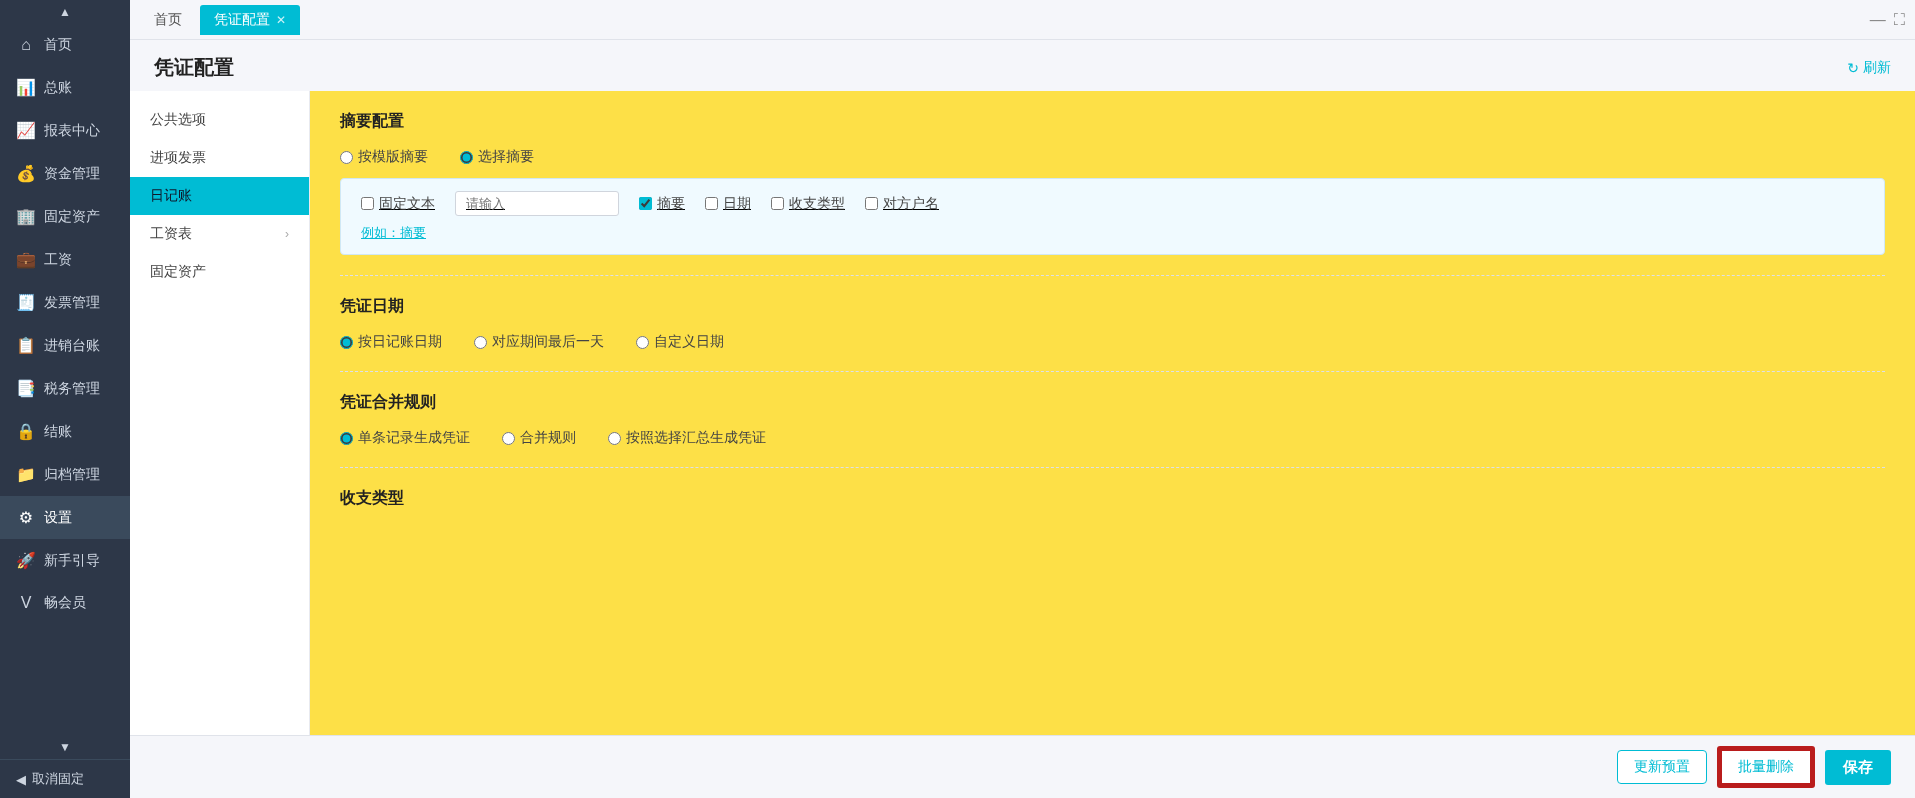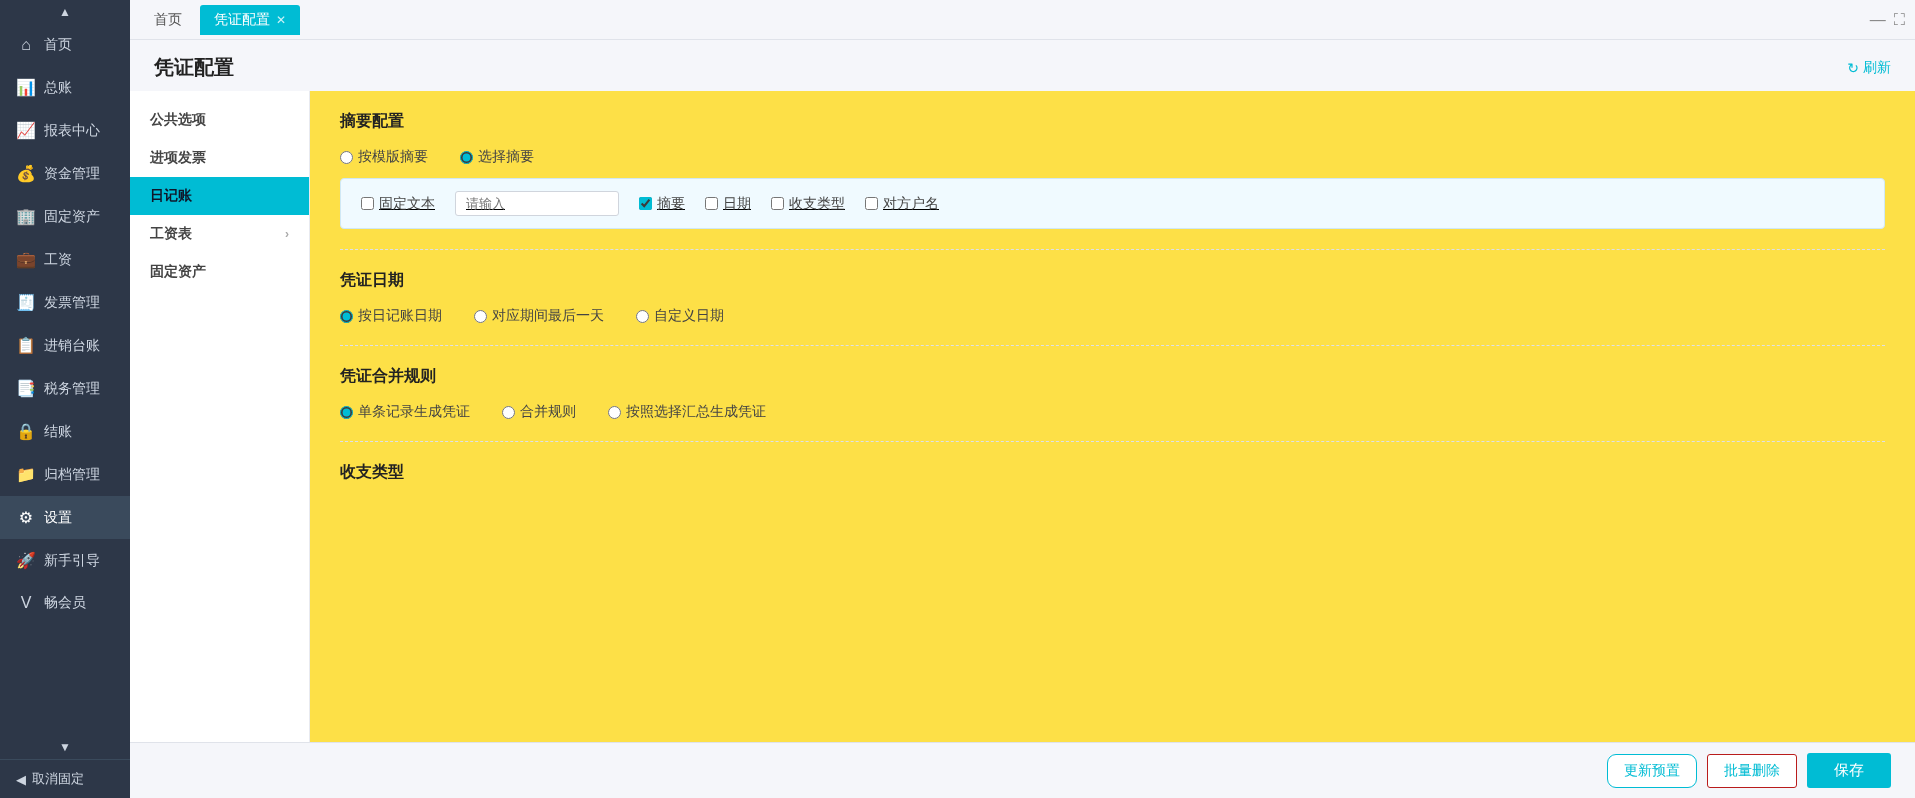--- a/index.html
+++ b/index.html
@@ -118,21 +118,20 @@
     }
 
     
     .left-nav {
       width: 180px;
       background: #fff;
       border-right: 1px solid #e8eaf0;
       padding: 10px 0;
       flex-shrink: 0;
       overflow-y: auto;
-      font-weight: bold;
     }
     .left-nav-item {
       padding: 10px 20px;
       cursor: pointer;
       color: #444;
       font-size: 14px;
       display: flex;
       align-items: center;
       justify-content: space-between;
     }
@@ -185,23 +184,23 @@
     .bottom-bar {
       display: flex;
       align-items: center;
       justify-content: flex-end;
       gap: 10px;
       padding: 10px 24px;
       background: #f5f6fa;
       border-top: 1px solid #e0e3ea;
       flex-shrink: 0;
     }
-    .btn-update { background: #fff; border: 1px solid #00bcd4; color: #00bcd4; padding: 7px 16px; border-radius: 9px; cursor: pointer; font-size: 14px; }
-    .btn-delete { background: #fff; border: 1px solid #b91c1c; color: #00bcd4; padding: 7px 16px; border-radius: 3px; cursor: pointer; font-size: 14px; }
-    .btn-save { background: #00bcd4; border: none; color: #fff; padding: 8px 27px; border-radius: 3px; cursor: pointer; font-size: 15px; font-weight: 400; }
+    .btn-update { background: #fff; border: 1px solid #00bcd4; color: #00bcd4; padding: 7px 16px; border-radius: 4px; cursor: pointer; font-size: 14px; }
+    .btn-delete { background: #fff; border: 5px solid #b91c1c; color: #00bcd4; padding: 7px 16px; border-radius: 3px; cursor: pointer; font-size: 14px; }
+    .btn-save { background: #00bcd4; border: none; color: #fff; padding: 8px 18px; border-radius: 3px; cursor: pointer; font-size: 15px; font-weight: 700; }
 
     
     .right-content::-webkit-scrollbar { width: 8px; }
     .right-content::-webkit-scrollbar-thumb { background: #c9cdd4; border-radius: 4px; }
 
     
     .sidebar-items { flex: 1; overflow: hidden; display: flex; flex-direction: column; }
   </style>
 </head>
 <body>
@@ -353,20 +352,23 @@
               </label>
               <label>
                 <input type="checkbox" style="">
                 <span>收支类型</span>
               </label>
               <label>
                 <input type="checkbox" style="">
                 <span>对方户名</span>
               </label>
             </div>
+            <div class="example-text">
+              <span>例如：</span><span>摘要</span>
+            </div>
           </div>
         </div>
 
         <hr class="section-divider">
 
         <div class="section">
           <div class="section-title">凭证日期</div>
           <div class="option-row">
             <label>
               <input type="radio" name="voucher_date" checked="" style="">

